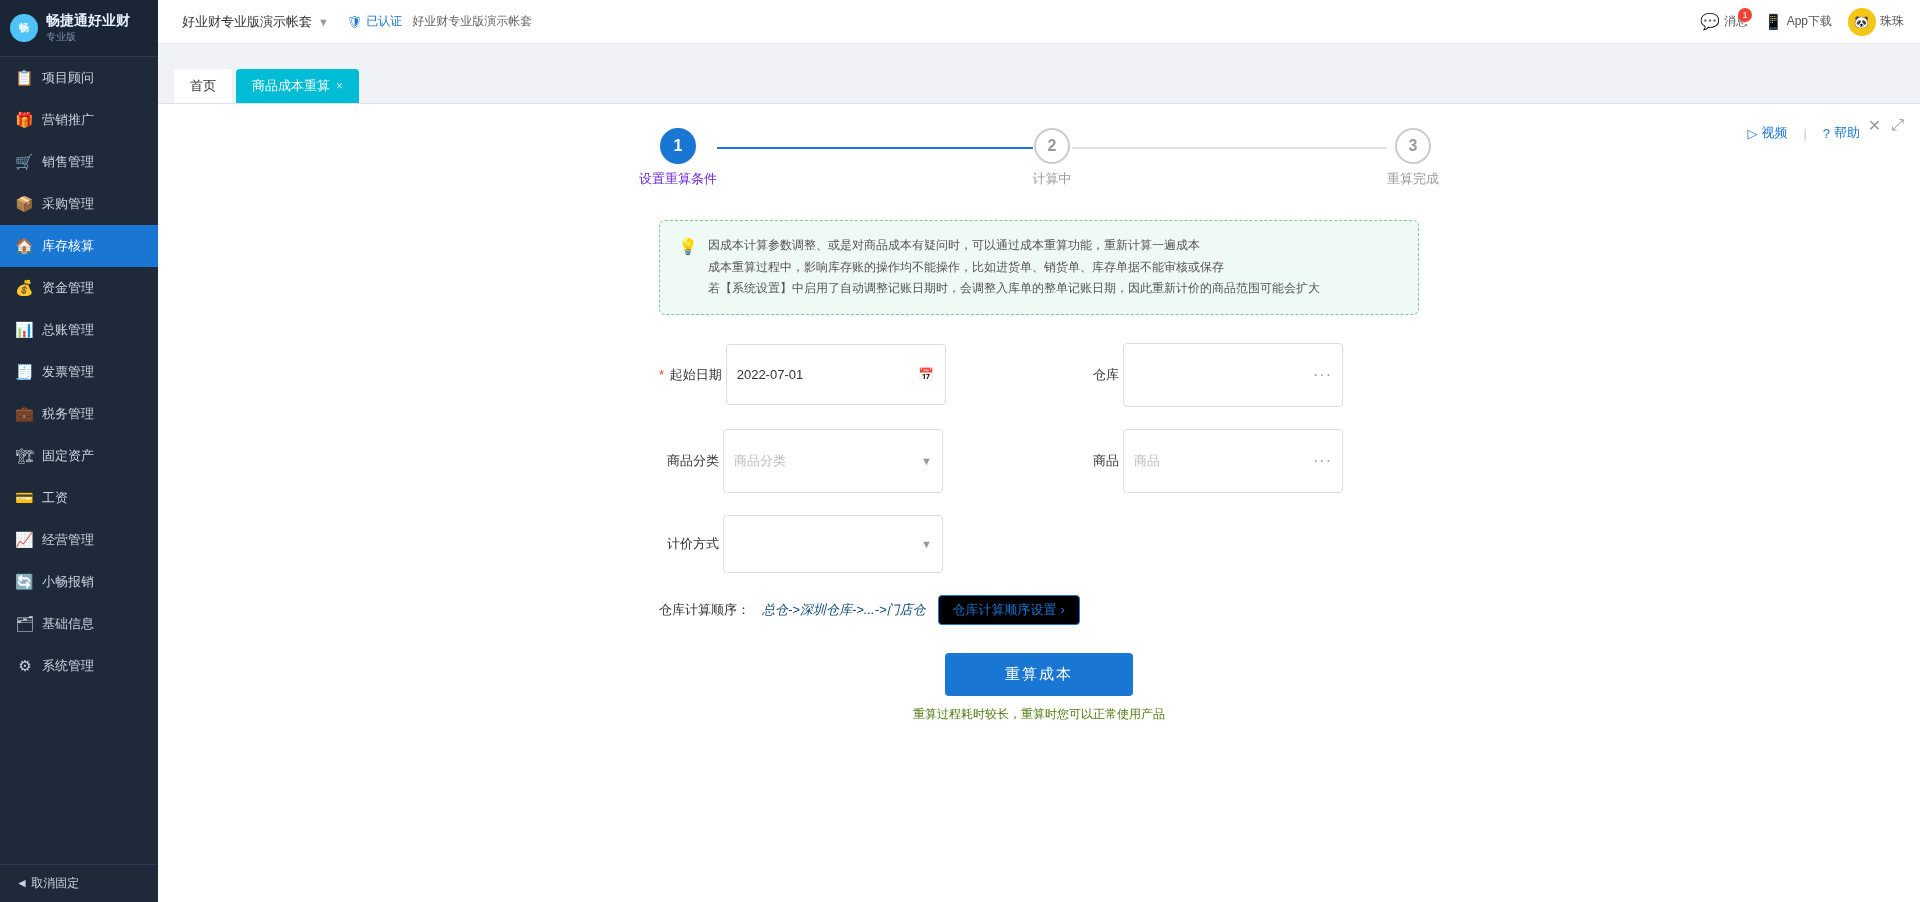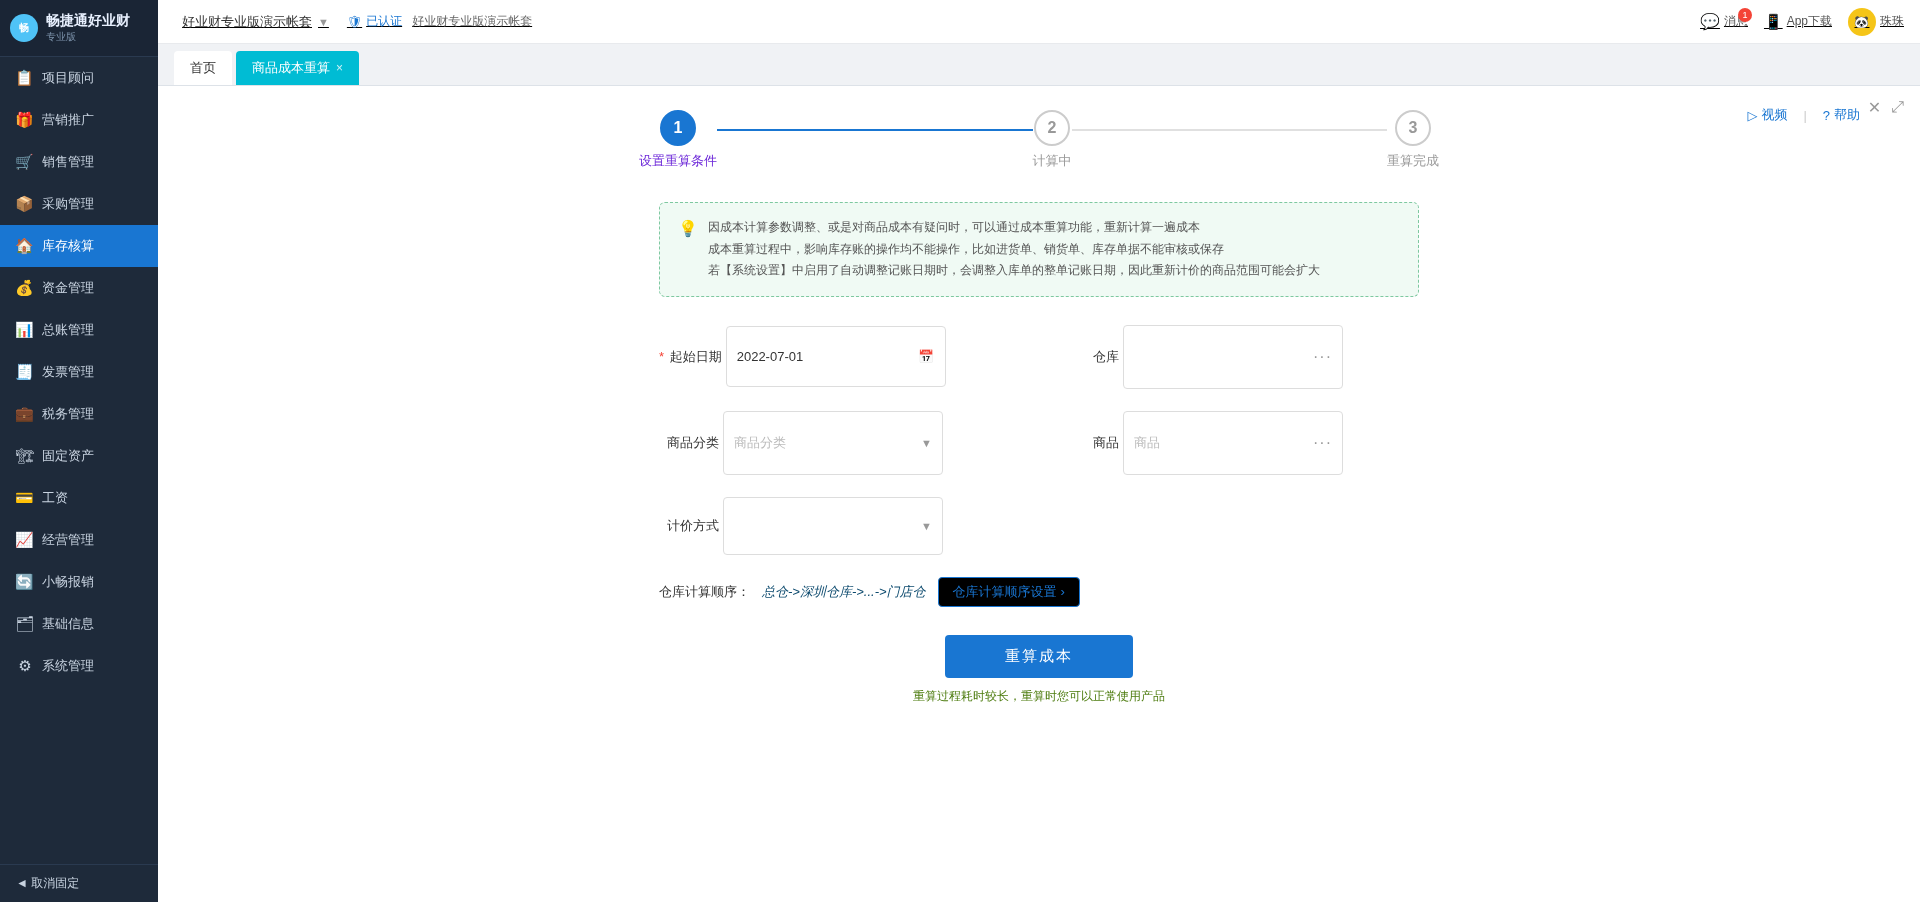--- a/index.html
+++ b/index.html
@@ -64,41 +64,40 @@
 
     
     .topbar {
       height: 44px;
       background: white;
       display: flex;
       align-items: center;
       padding: 0 16px;
       border-bottom: 1px solid #e8eaed;
       gap: 10px;
-      text-decoration: underline;
     }
     .topbar-selector {
       display: flex; align-items: center; gap: 6px;
       font-size: 13px; color: #333;
       cursor: pointer; padding: 4px 8px; border-radius: 4px;
     }
     .topbar-verified {
       display: flex; align-items: center; gap: 4px;
       font-size: 12px; color: #1976d2;
     }
     .topbar-account { font-size: 12px; color: #666; }
     .topbar-right { margin-left: auto; display: flex; align-items: center; gap: 16px; }
     .topbar-btn { display: flex; align-items: center; gap: 4px; font-size: 12px; color: #555; cursor: pointer; }
     .topbar-avatar { width: 28px; height: 28px; border-radius: 50%; background: #f5c518; display: flex; align-items: center; justify-content: center; font-size: 10px; }
     .notification-badge { position: relative; }
     .badge { position: absolute; top: -4px; right: -4px; width: 14px; height: 14px; background: #f44336; border-radius: 50%; font-size: 9px; color: white; display: flex; align-items: center; justify-content: center; }
 
     
     .tabs-bar {
-      height: 42px;
+      height: 60px;
       background: #f0f2f5;
       display: flex;
       align-items: flex-end;
       padding: 0 16px;
       gap: 4px;
       border-bottom: 1px solid #dde2e8;
     }
     .tab {
       padding: 8px 16px;
       border-radius: 4px 4px 0 0;

